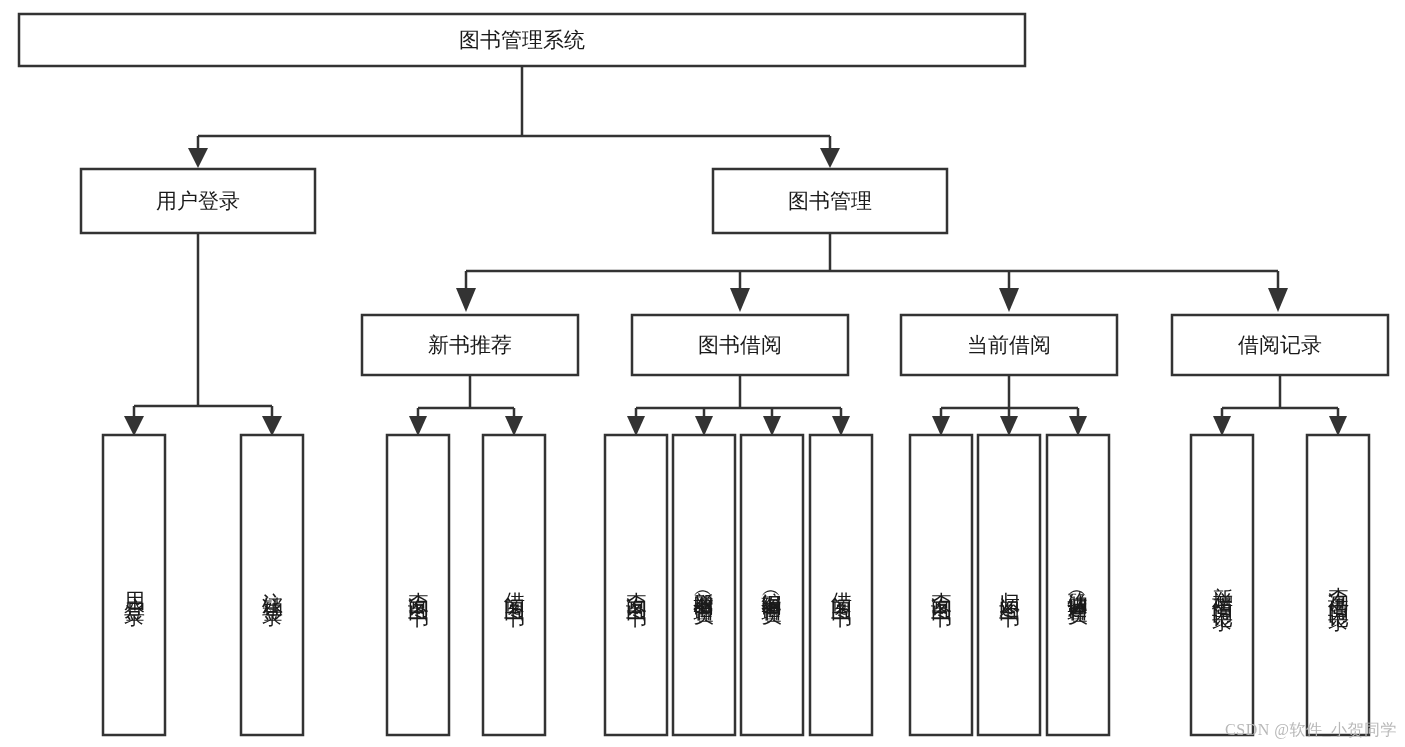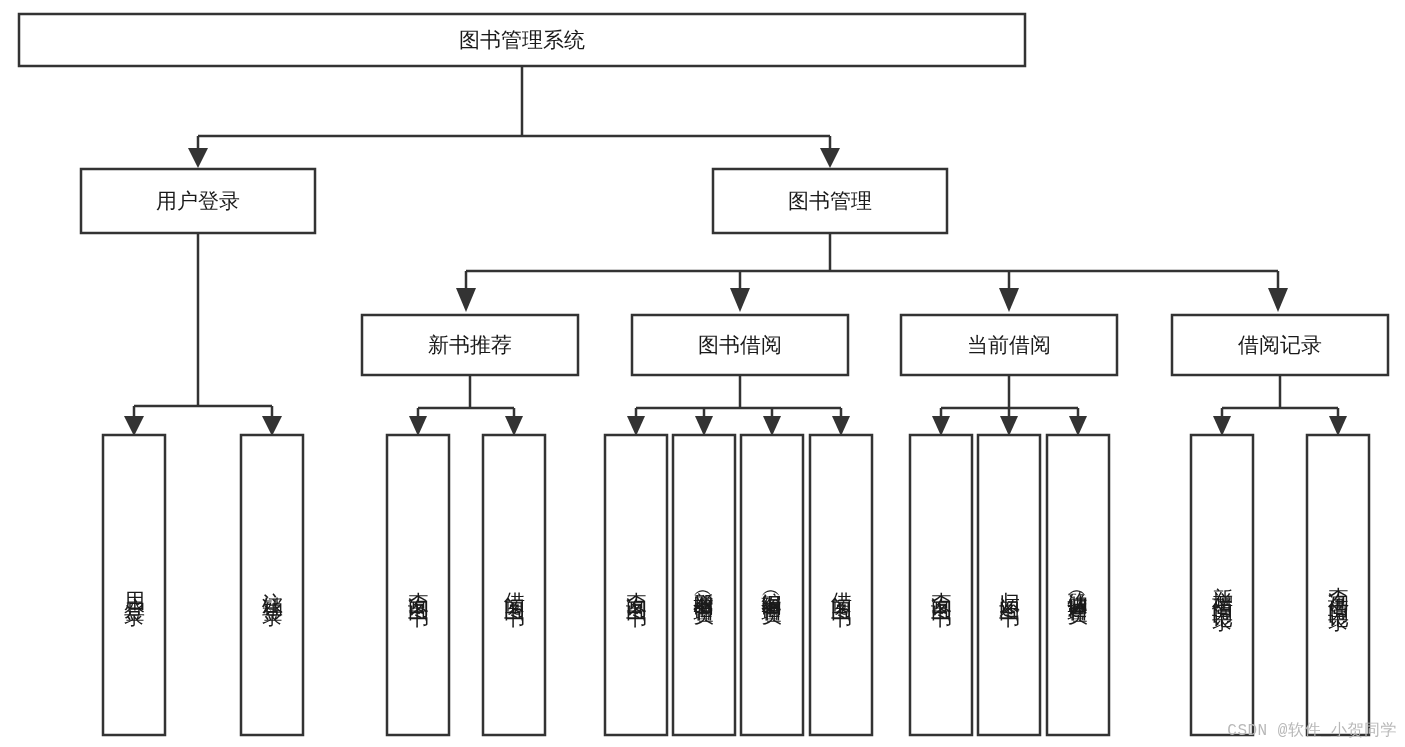--- a/index.html
+++ b/index.html
@@ -39,21 +39,21 @@
     fill: none;
   }
   .arrow-head {
     fill: #333333;
     stroke: none;
   }
   .watermark {
     position: absolute;
     right: 8px;
     bottom: 6px;
-    font-family: Liberation Mono, monospace;
+    font-family: Liberation Serif, serif;
     font-size: 16px;
     color: #b8b8b8;
     white-space: nowrap;
     letter-spacing: 0.5px;
   }
 </style>
 </head>
 <body>
 
 <svg id="diagram" viewBox="0 0 1405 747" xmlns="http://www.w3.org/2000/svg">

